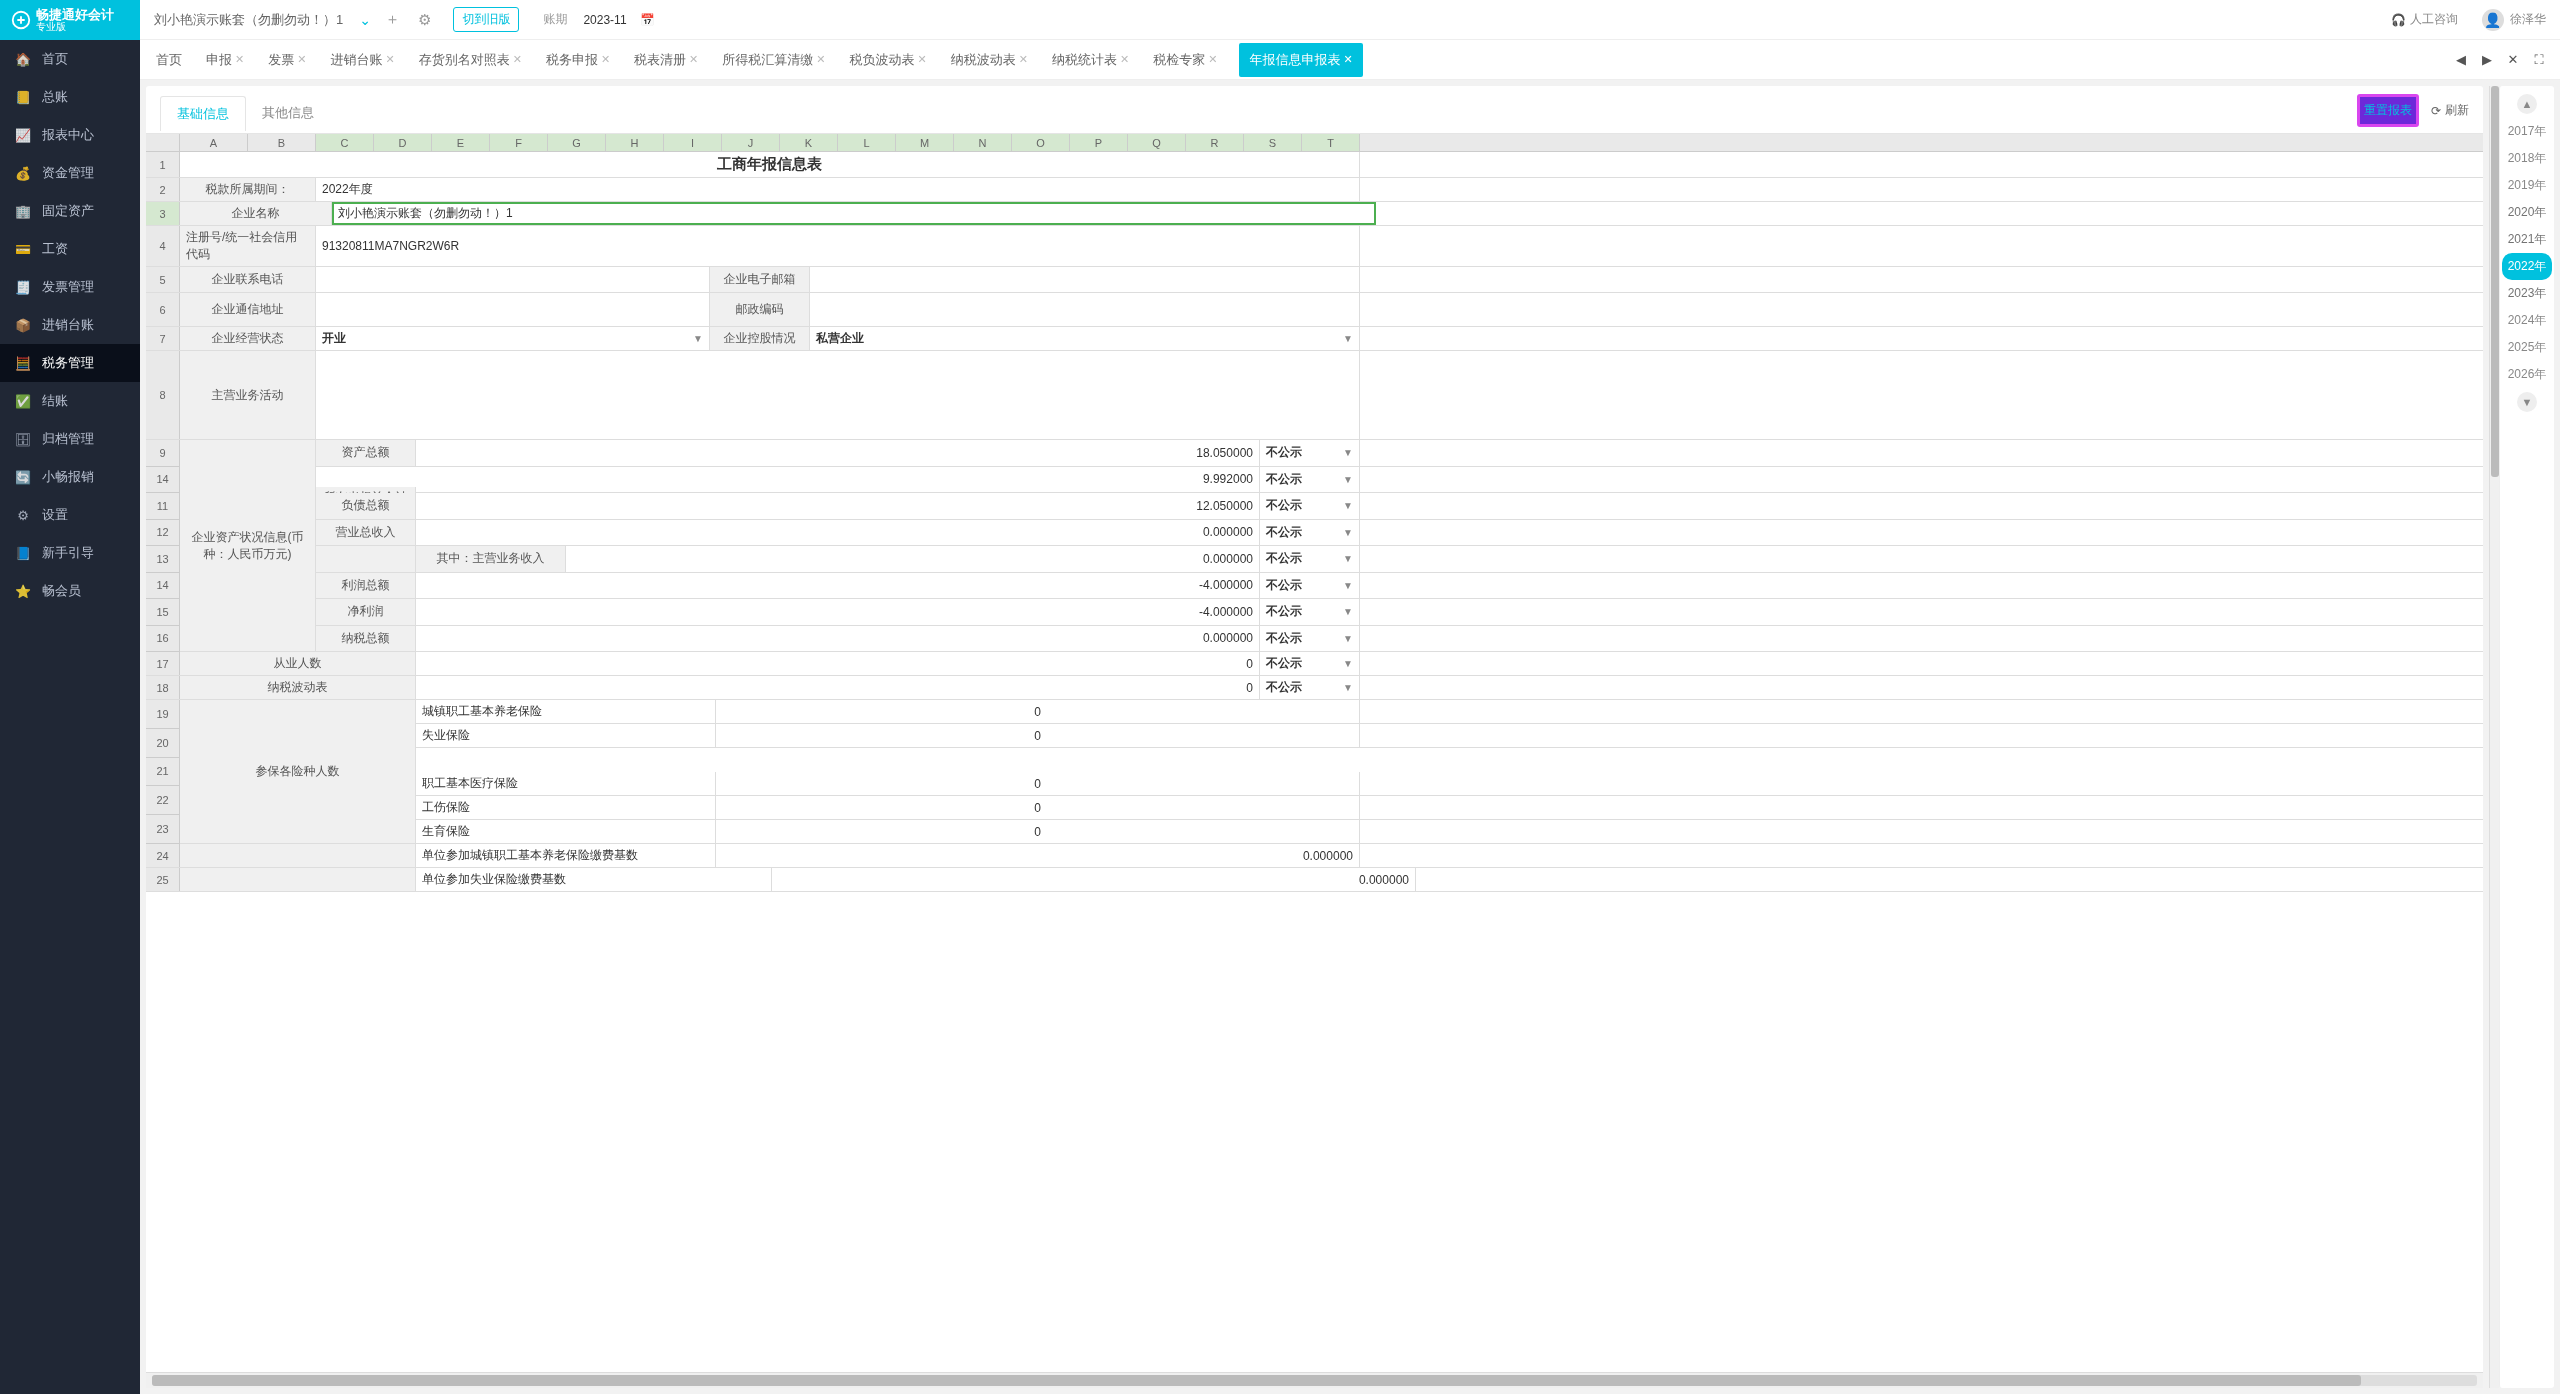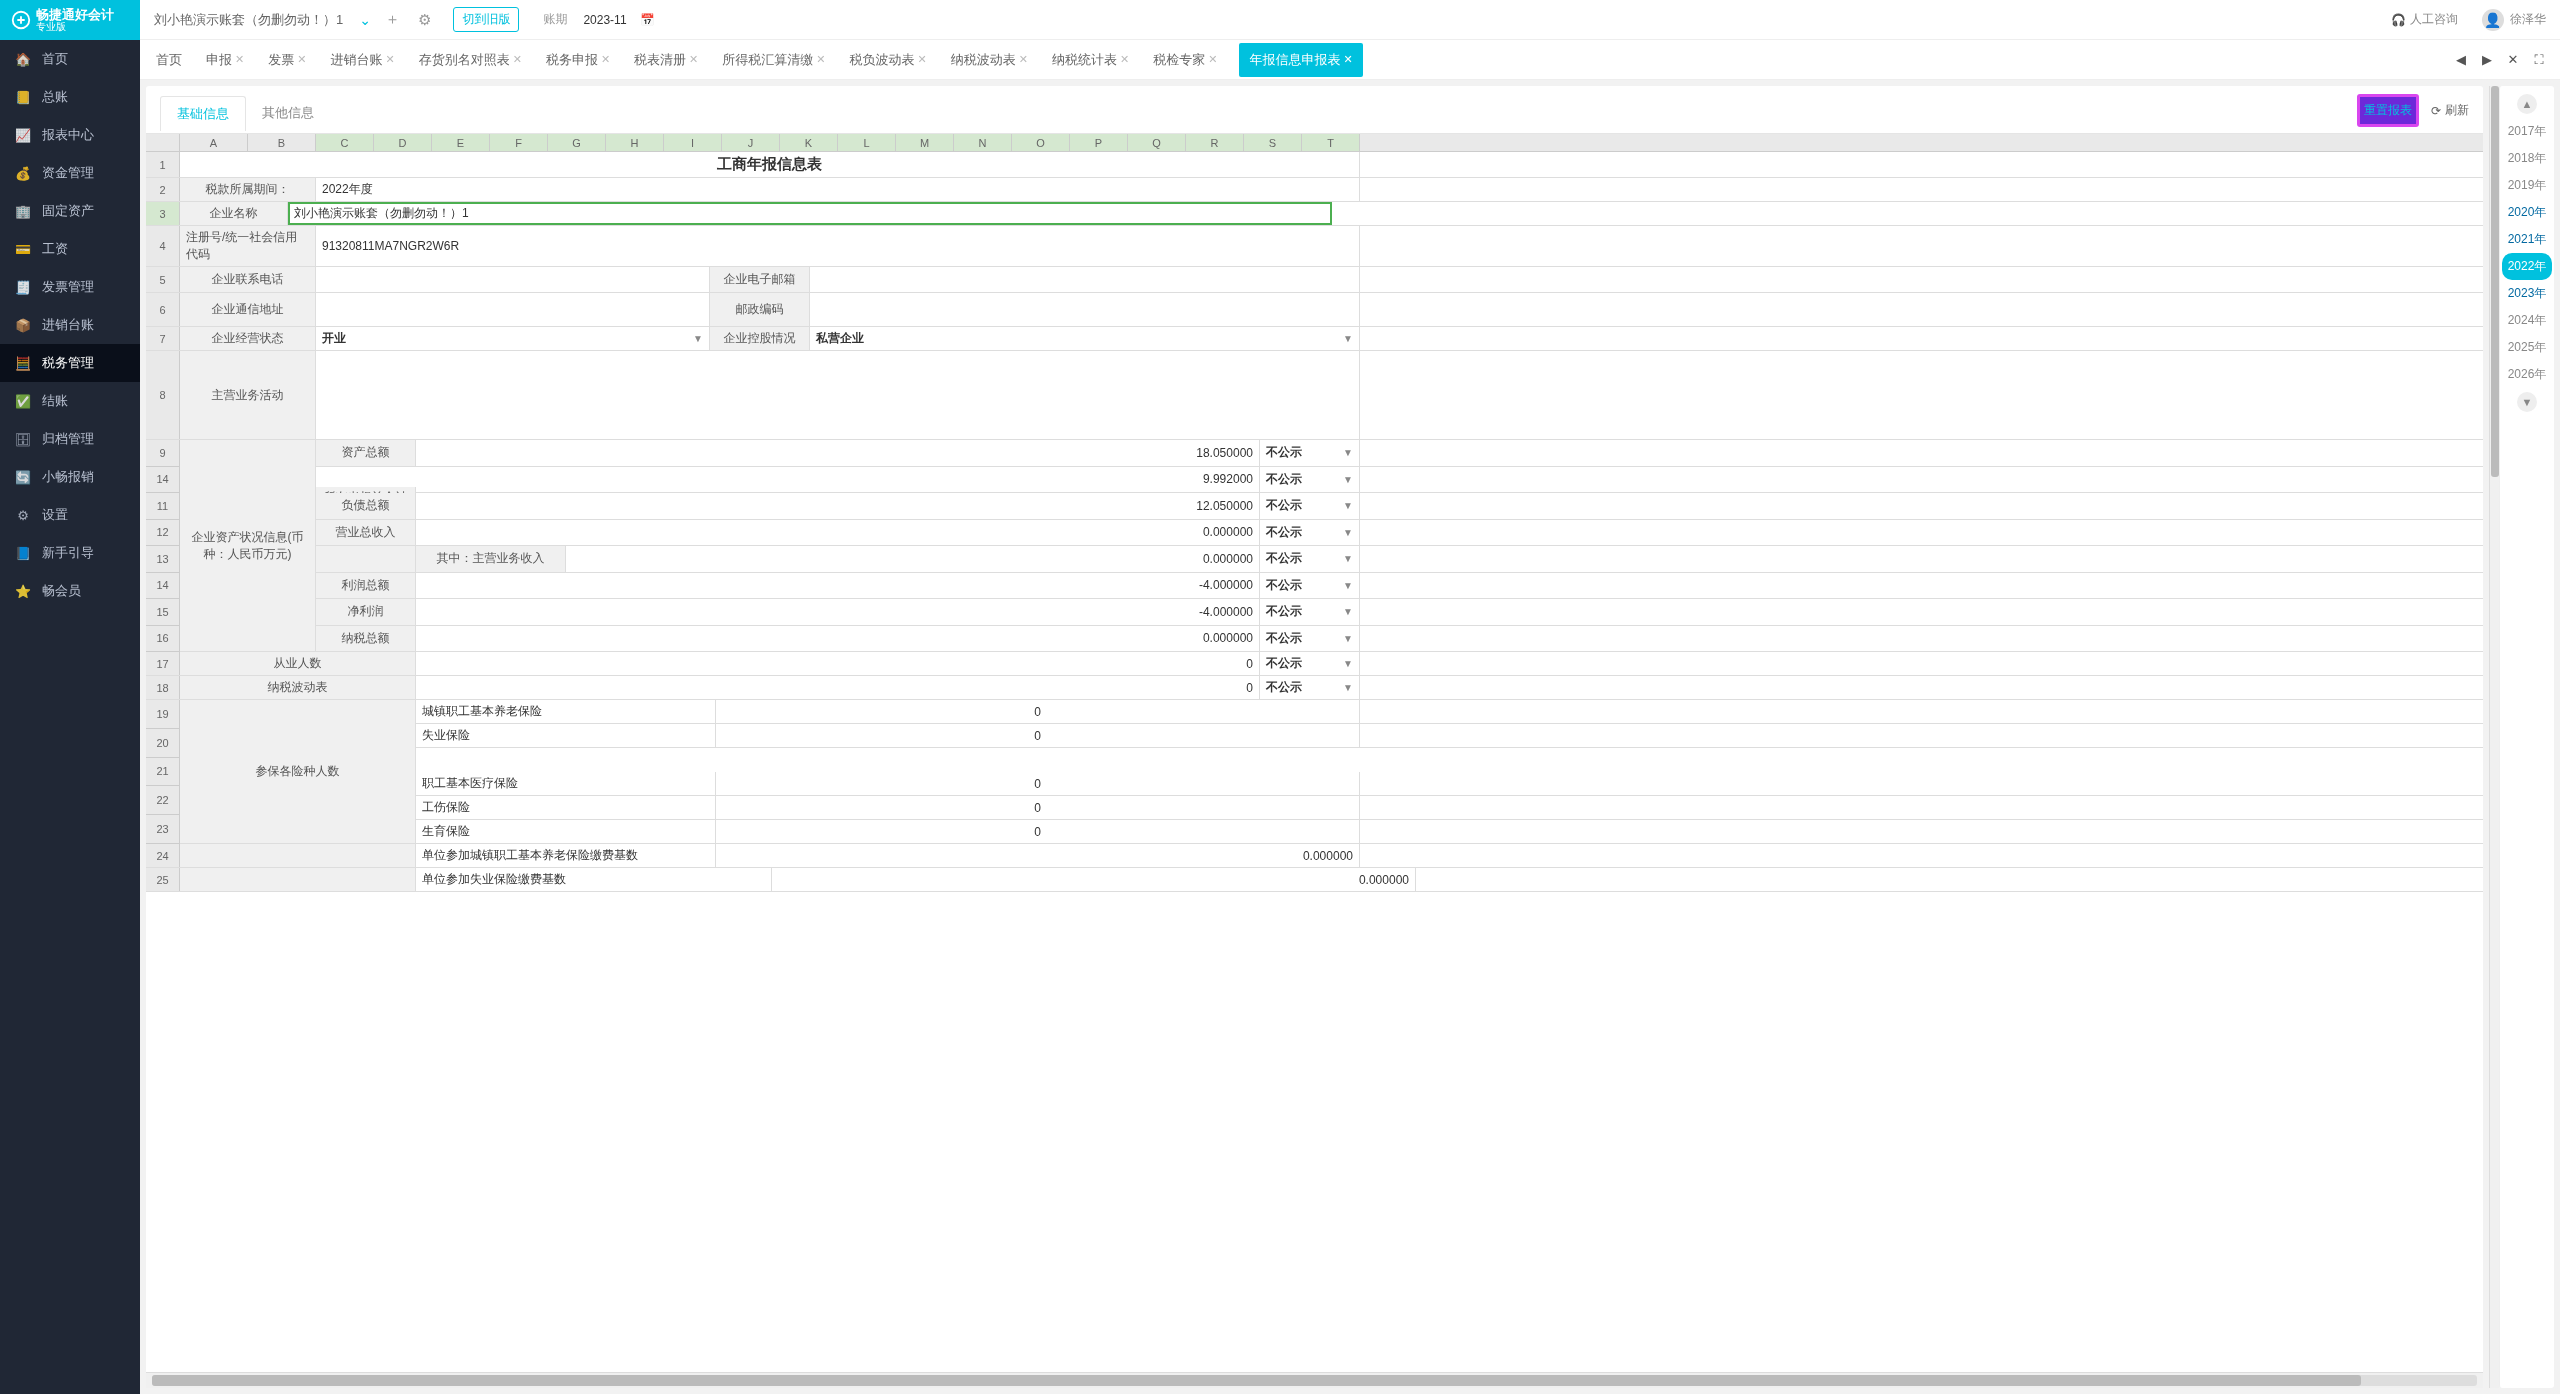--- a/index.html
+++ b/index.html
@@ -74,21 +74,21 @@
 .cell.dd { justify-content: space-between; font-weight: bold; }
 .dd-arrow { color: #888; font-size: 10px; }
 .hscroll { height: 16px; background: #f0f0f0; border-top: 1px solid #ddd; display:flex; }
 .hscroll-track { flex:1; margin: 2px 6px; background:#ddd; border-radius:3px; position: relative; }
 .hscroll-thumb { position:absolute; left:0; top:0; height:100%; width: 95%; background:#bbb; border-radius:3px; }
 
 
 .year-panel { width: 55px; background: #fff; border-left: 1px solid #eee; display: flex; flex-direction: column; align-items: center; padding: 8px 0; gap: 4px; margin: 6px 6px 6px 0; border-radius: 3px;}
 .year-arrow { width: 20px; height: 20px; border-radius: 50%; background: #eee; display: flex; align-items: center; justify-content: center; color: #888; cursor: pointer; font-size: 11px; }
 .year-item { font-size: 12px; color: #888; padding: 5px 6px; cursor: pointer; border-radius: 10px; }
-.year-item.strong { color: #0369a1; }
+.year-item.strong { color: #737373; }
 .year-item.active { background: #00c1de; color: #fff; }
 .vscroll-ghost { width: 10px; background: #f0f0f0; border-left: 1px solid #ddd; position: relative; margin: 6px 0; }
 .vscroll-thumb { position:absolute; left:1px; top:0; width:8px; height:30%; background:#bbb; border-radius:3px; }
 
 svg { display: block; }
 </style>
 </head>
 <body>
 
 <div class="app">
@@ -297,21 +297,21 @@
                 <div class="rownum">1</div>
                 <div class="cell header-title" style="width: 1180px;">工商年报信息表</div>
               </div>
               <div class="row">
                 <div class="rownum">2</div>
                 <div class="cell label" style="width: 136px;">税款所属期间：</div>
                 <div class="cell " style="width: 1044px;">2022年度</div>
               </div>
               <div class="row">
                 <div class="rownum sel">3</div>
-                <div class="cell label" style="width: 108px;">企业名称</div>
+                <div class="cell label" style="width: 152px;">企业名称</div>
                 <div class="cell selected" style="width: 1044px;">刘小艳演示账套（勿删勿动！）1</div>
               </div>
               <div class="row">
                 <div class="rownum">4</div>
                 <div class="cell label" style="width: 136px;">注册号/统一社会信用代码</div>
                 <div class="cell " style="width: 1044px;">91320811MA7NGR2W6R</div>
               </div>
               <div class="row" style="min-height: 26px;">
                 <div class="rownum">5</div>
                 <div class="cell label" style="width: 136px;">企业联系电话</div>

